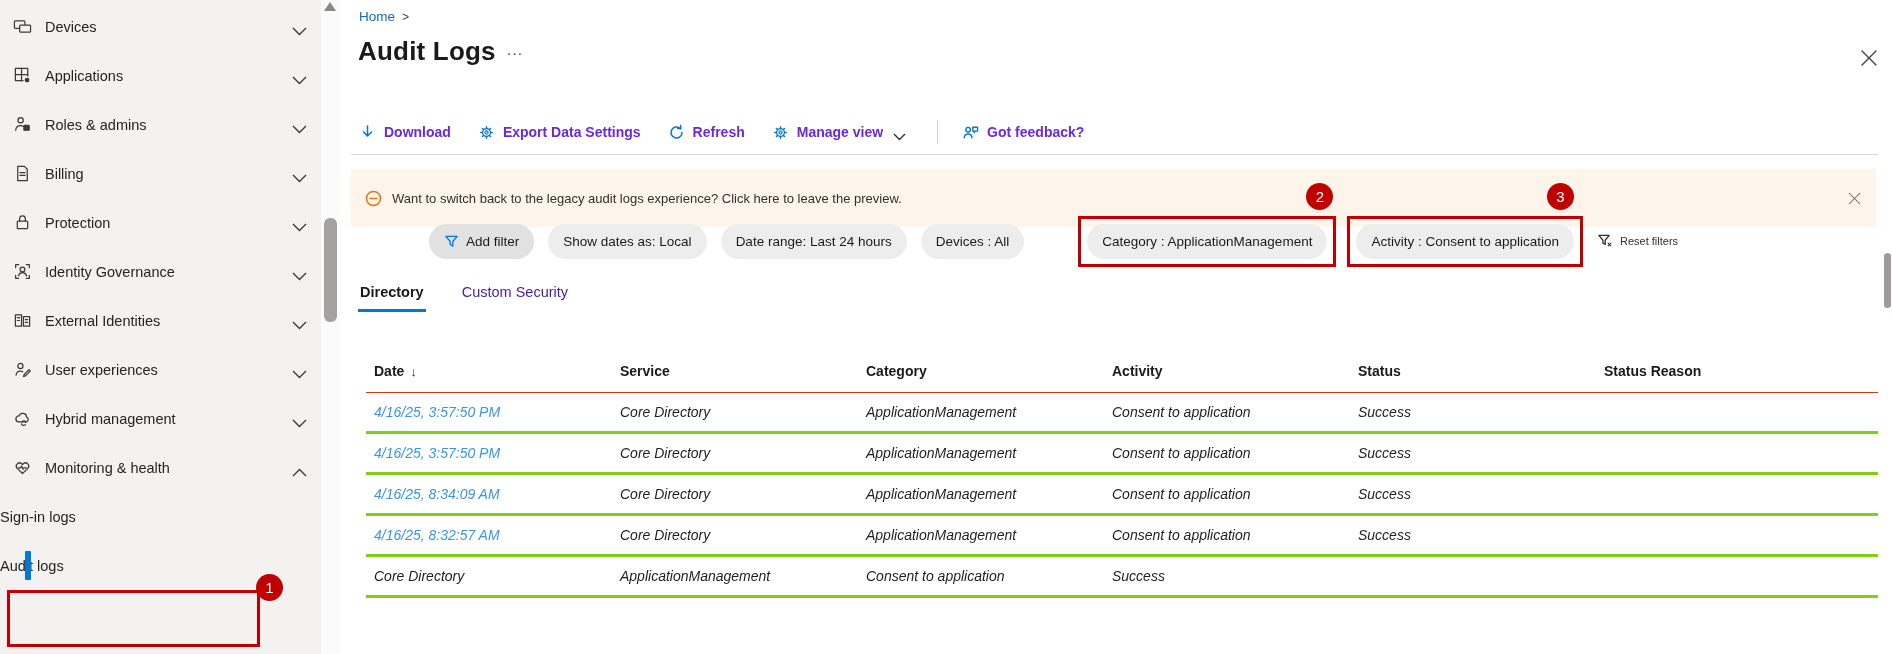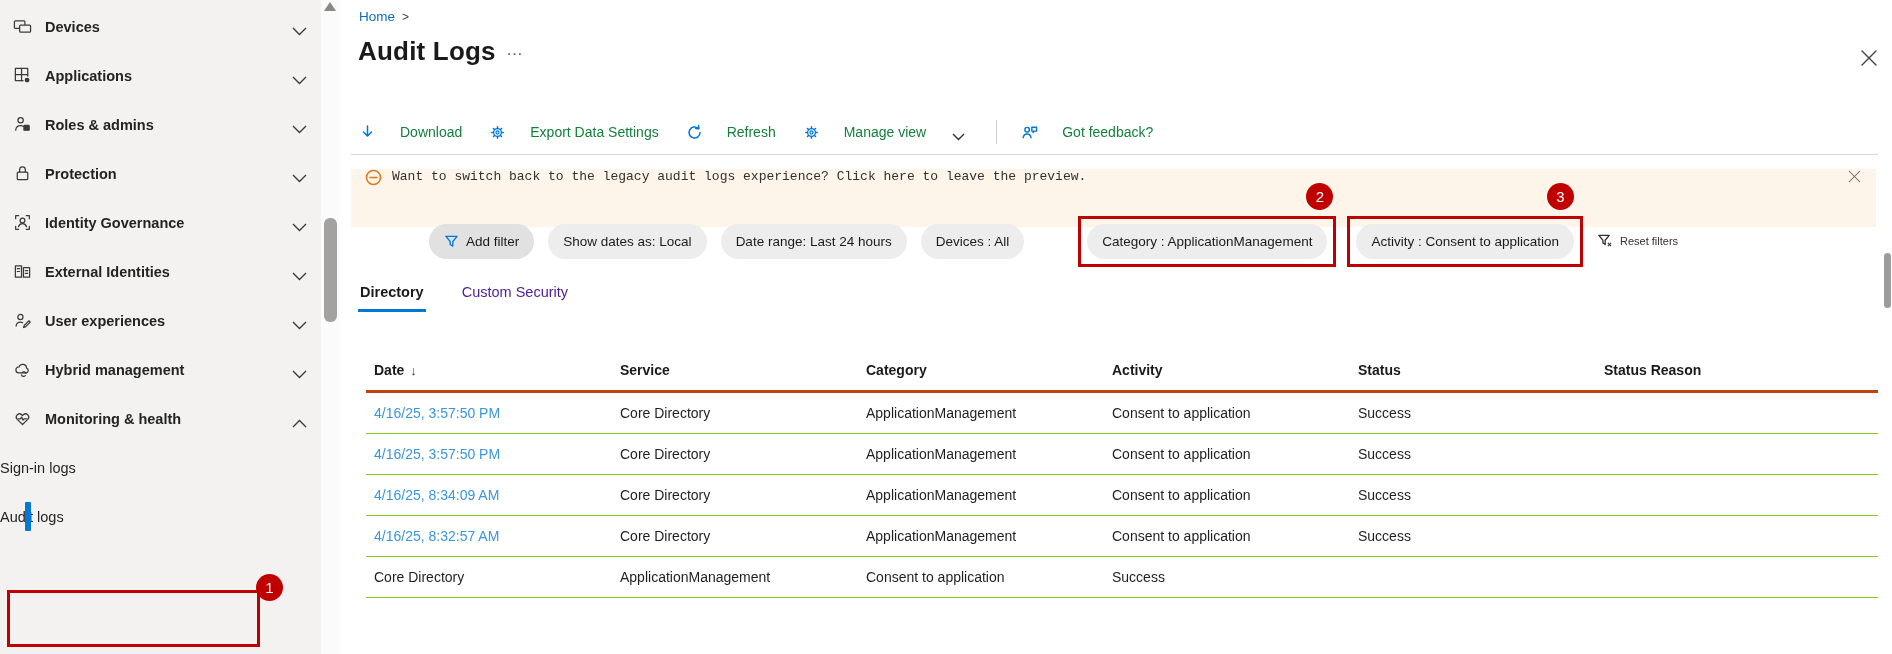--- a/index.html
+++ b/index.html
@@ -1,21 +1,21 @@
 <!DOCTYPE html>
 <html><head>
 <meta charset="utf-8">
 <style>
   * { margin:0; padding:0; box-sizing:border-box; }
   html,body { width:1892px; height:654px; overflow:hidden; background:#fff;
     font-family:"Liberation Sans", sans-serif; color:#242424; }
 
   
   #sidebar { position:absolute; left:0; top:0; width:321px; height:654px; background:#f3f2f1; }
-  .side-item { position:relative; height:49px; display:flex; align-items:center; padding-left:12px; cursor:pointer;font-weight:bold; }
+  .side-item { position:relative; height:49px; display:flex; align-items:center; padding-left:12px; cursor:pointer; }
   .side-item:first-child { margin-top:2px; }
   .side-icon { width:20px; height:20px; display:flex; align-items:center; justify-content:center; color:#3b3a39; flex:0 0 20px; }
   .side-icon svg { width:19px; height:19px; fill:none; stroke:currentColor; stroke-width:1.3; stroke-linecap:round; stroke-linejoin:round; }
   .side-label { margin-left:13px; font-size:14.5px; color:#242424; white-space:nowrap; }
   .side-chevron { position:absolute; right:13px; top:50%; margin-top:-5px; width:16px; height:10px; color:#3b3a39; }
   .side-chevron svg { width:15px; height:9px; fill:none; stroke:currentColor; stroke-width:1.4; }
   .side-chevron.up svg { transform:rotate(180deg); }
   .side-subitem { position:relative; height:49px; display:flex; align-items:center; font-size:14.5px; cursor:pointer; }
   .sel-bar { position:absolute; left:25px; top:10px; width:6px; height:29px; background:#0078d4; border-radius:1px; }
 
@@ -38,30 +38,30 @@
   #breadcrumb { position:absolute; left:19px; top:9px; font-size:13.5px; }
   #breadcrumb .crumb { color:#0f6cbd; cursor:pointer; }
   #breadcrumb .crumb-sep { color:#424242; margin-left:7px; font-size:12px; }
 
   #page-title { position:absolute; left:18px; top:36px; font-size:26px; font-weight:bold; color:#1a1a1a; letter-spacing:.2px; }
   #title-ellipsis { position:absolute; left:166px; top:40px; font-size:17px; color:#5f5e5c; letter-spacing:1px; cursor:pointer; }
   #page-close { position:absolute; right:13px; top:48px; width:20px; height:20px; color:#424242; cursor:pointer; }
   #page-close svg, .x-icon svg { width:100%; height:100%; stroke:currentColor; stroke-width:1.4; fill:none; stroke-linecap:round; }
 
   #toolbar { position:absolute; left:19px; top:116px; height:32px; display:flex; align-items:center; }
-  .tb-btn { display:flex; align-items:center; gap:24px; font-size:14px; color:#15803d; cursor:pointer; margin-right:27px; white-space:nowrap; }
+  .tb-btn { display:flex; align-items:center; gap:8px; font-size:14px; color:#6d28d9; cursor:pointer; margin-right:27px; white-space:nowrap;font-weight:bold; }
   .tb-icon { width:17px; height:17px; color:#0078d4; display:flex; }
   .tb-icon svg { width:100%; height:100%; fill:none; stroke:currentColor; stroke-width:1.5; stroke-linecap:round; stroke-linejoin:round; }
   .tb-chevron { width:13px; height:8px; color:#323130; margin-left:2px; }
   .tb-chevron svg { width:13px; height:8px; fill:none; stroke:currentColor; stroke-width:1.4; }
   .tb-sep { width:1px; height:24px; background:#d1d0ce; margin:0 24px 0 4px; }
   #toolbar-divider { position:absolute; left:11px; right:14px; top:154px; border-top:1px solid #d8d6d4; }
 
   #banner { position:absolute; left:11px; right:16px; top:169px; height:58px; background:#fdf4ea;
-    display:flex; padding:0 14px;font-family:Liberation Mono, monospace; }
+    display:flex; align-items:center; padding:0 14px; }
   #banner-icon { width:17px; height:17px; margin-right:10px; color:#d97b1f; flex:0 0 17px; }
   #banner-icon svg { width:100%; height:100%; fill:none; stroke:currentColor; stroke-width:1.6; stroke-linecap:round; }
   #banner-text { font-size:13px; color:#323130; }
   #banner-close { margin-left:auto; width:15px; height:15px; color:#6b6a68; cursor:pointer; }
 
   #filter-row { position:absolute; left:0; right:0; top:217px; height:48px; display:flex; align-items:center; padding-left:89px; }
   .pill { height:35px; display:flex; align-items:center; padding:0 15px; background:#ededed; border-radius:18px;
     font-size:13.5px; color:#1b1a19; white-space:nowrap; cursor:pointer; margin-right:14px; }
   .pill.dark { background:#e1e1e1; gap:7px; }
   .pill-funnel { width:15px; height:15px; color:#0078d4; }
@@ -74,24 +74,24 @@
   #filter-anno-1 { margin-left:40px; }
   #reset-filters { display:flex; align-items:center; gap:7px; font-size:11px; color:#323130; cursor:pointer; margin-left:3px; white-space:nowrap; }
   .reset-funnel { width:16px; height:16px; color:#323130; }
 
   #tabs { position:absolute; left:18px; top:284px; display:flex; }
   .tab { font-size:14.5px; color:#4c1d95; padding:0 2px 9px 2px; margin-right:34px; cursor:pointer; border-bottom:3px solid transparent; }
   .tab.active { font-weight:bold; color:#1a1a1a; border-bottom-color:#0078d4; }
 
   #table { position:absolute; left:26px; top:350px; width:1512px; }
   .tgrid { display:grid; grid-template-columns:246px 246px 246px 246px 246px 1fr; }
-  .thead { height:43px; border-bottom:3px solid #c2410c; }
+  .thead { height:43px; border-bottom:1px solid #c2410c; }
   .th { display:flex; align-items:center; padding-left:8px; font-size:14px; font-weight:bold; color:#1b1a19; cursor:pointer; }
   .sort-arrow { margin-left:6px; font-size:13px; font-weight:normal; color:#323130; }
-  .trow { height:41px; border-bottom:1px solid #84cc16; cursor:pointer; }
+  .trow { height:41px; border-bottom:3px solid #84cc16; cursor:pointer;font-style:italic; }
   .td { display:flex; align-items:center; padding-left:8px; font-size:14px; color:#201f1e; white-space:nowrap; }
   .td.link { color:#3a96dd; cursor:pointer; }
 
   #main-scroll-thumb { position:absolute; left:1884px; top:253px; width:7px; height:55px; background:#9d9c9b; border-radius:4px; }
 </style>
 </head>
 <body>
 
 <aside id="sidebar">
 
@@ -130,20 +130,33 @@
           <path d="M2.8 16c.3-3 2.4-4.8 5.2-4.8 1.1 0 2.1.3 2.9.8"></path>
           <rect x="11.5" y="11" width="5.5" height="5" rx=".6" fill="currentColor"></rect>
         </svg>
     </span>
     <span class="side-label">Roles &amp; admins</span>
     <span class="side-chevron"><svg viewBox="0 0 15 9">
           <path d="M1 1l6.5 6.5L14 1"></path>
         </svg></span>
   </div>
 
+  <div class="side-item">
+    <span class="side-icon">
+      <svg viewBox="0 0 20 20">
+          <path d="M5 2.5h7l3 3v12H5z"></path>
+          <line x1="7.3" y1="9" x2="12.7" y2="9"></line>
+          <line x1="7.3" y1="12" x2="12.7" y2="12"></line>
+        </svg>
+    </span>
+    <span class="side-label">Billing</span>
+    <span class="side-chevron"><svg viewBox="0 0 15 9">
+          <path d="M1 1l6.5 6.5L14 1"></path>
+        </svg></span>
+  </div>
 
 
   <div class="side-item">
     <span class="side-icon">
       <svg viewBox="0 0 20 20">
           <rect x="4.5" y="8.5" width="11" height="8" rx="1"></rect>
           <path d="M7 8.5V6a3 3 0 0 1 6 0v2.5"></path>
         </svg>
     </span>
     <span class="side-label">Protection</span>

